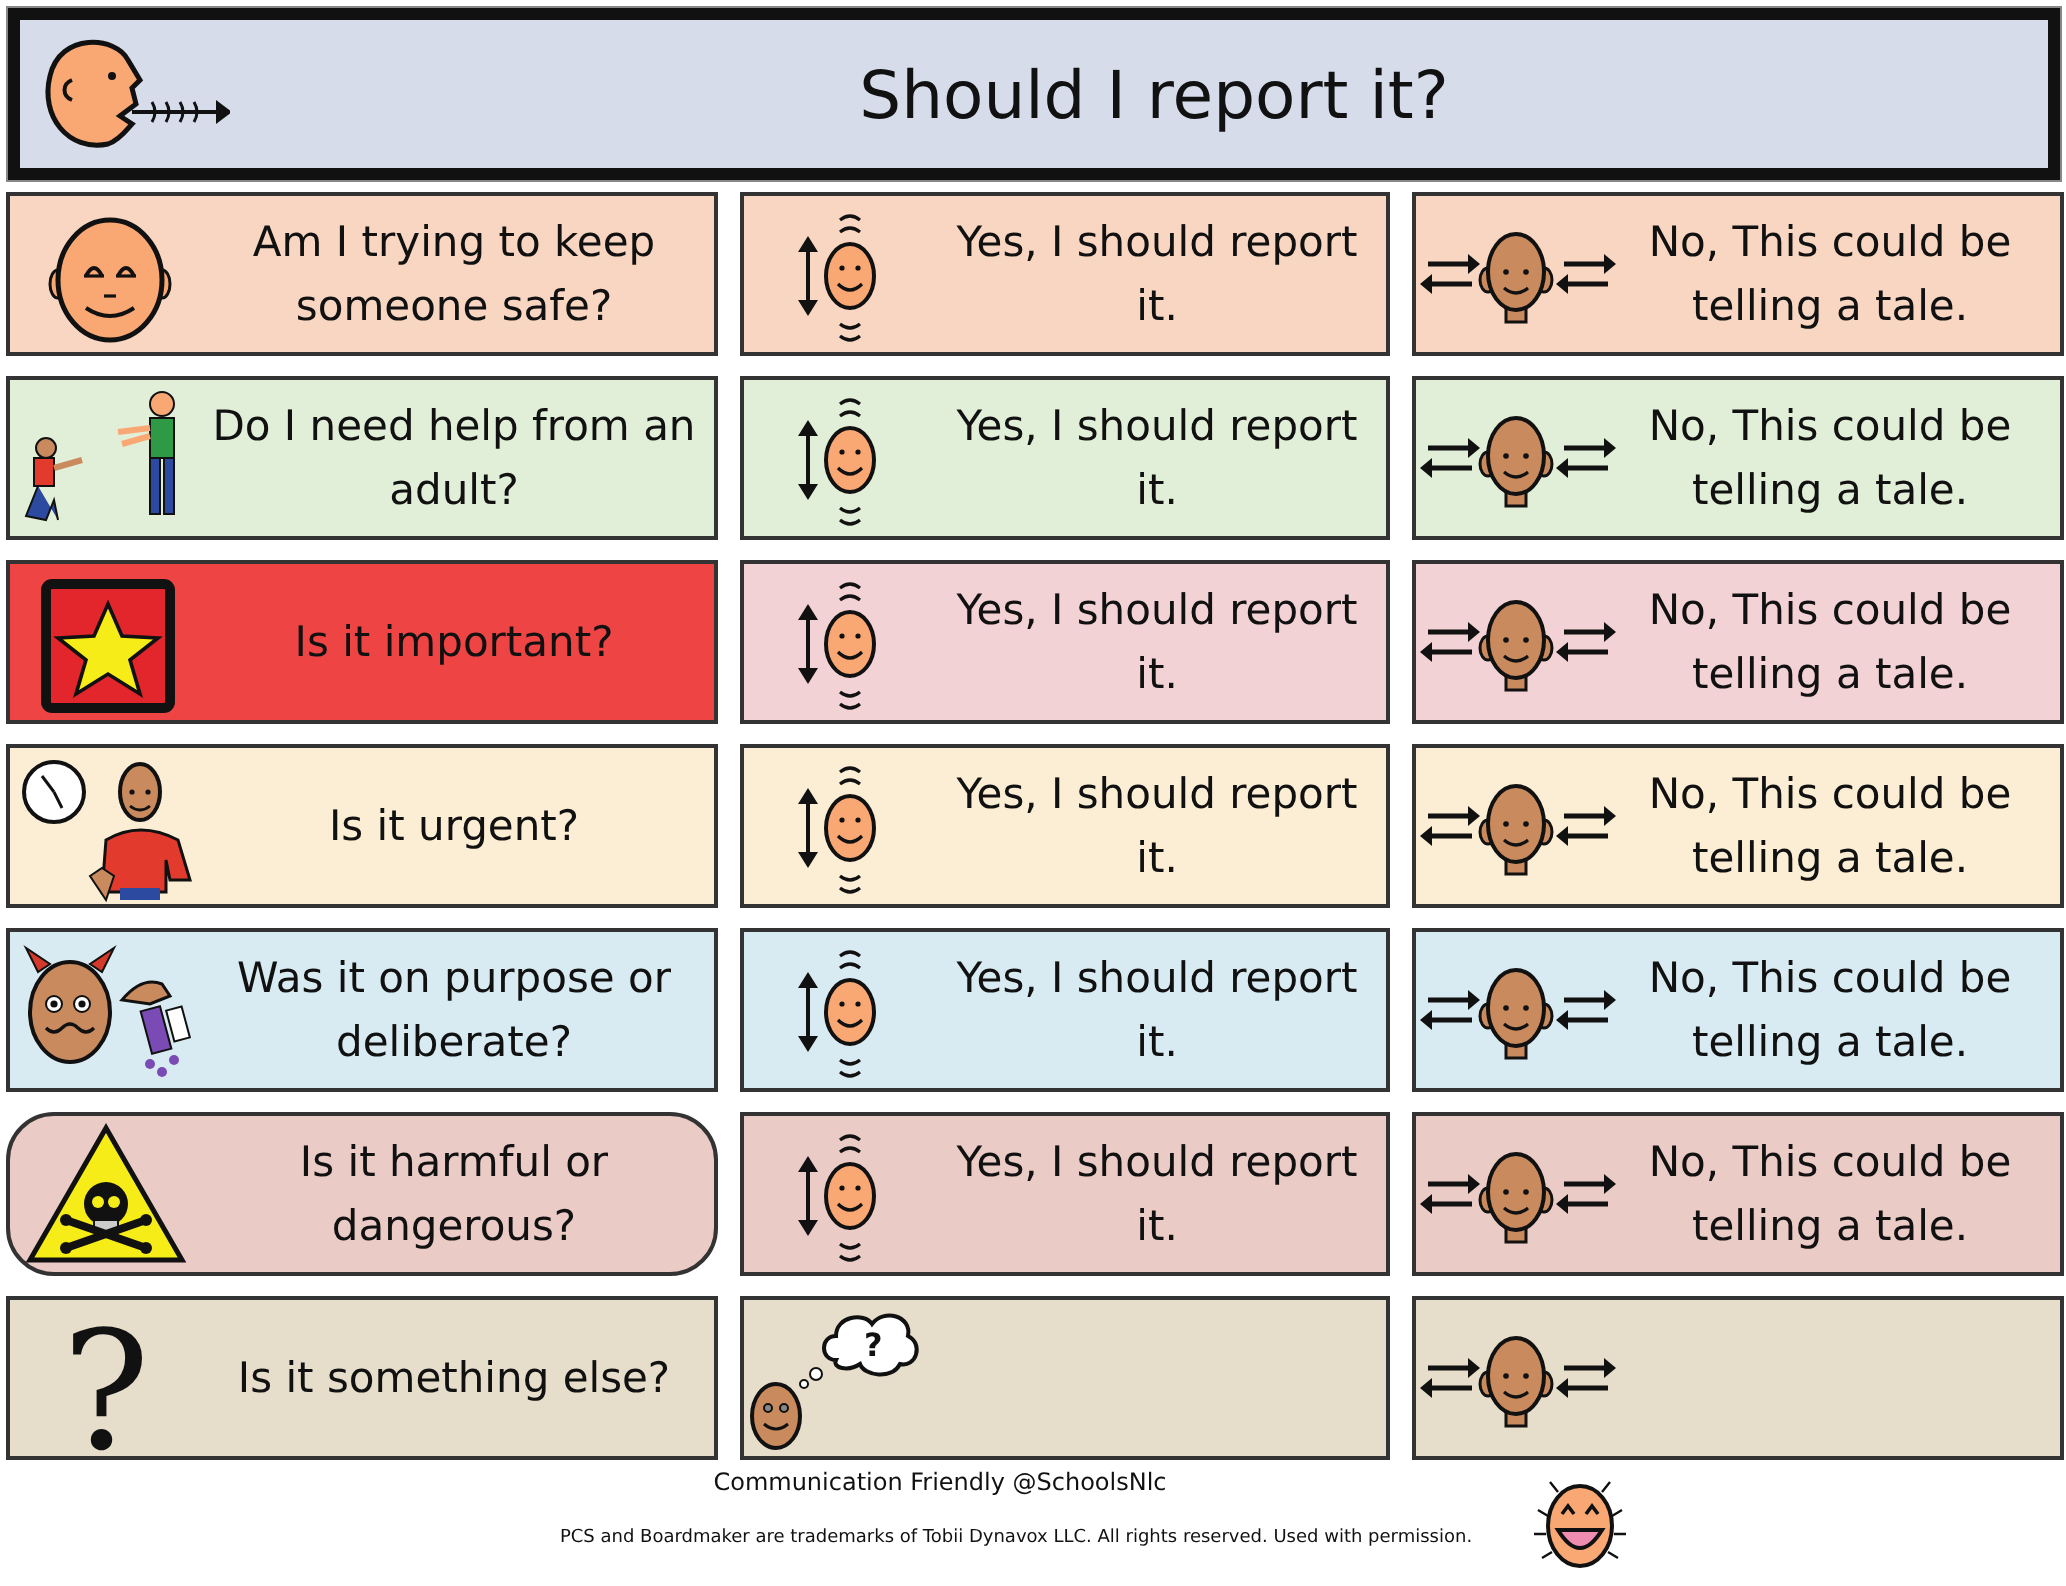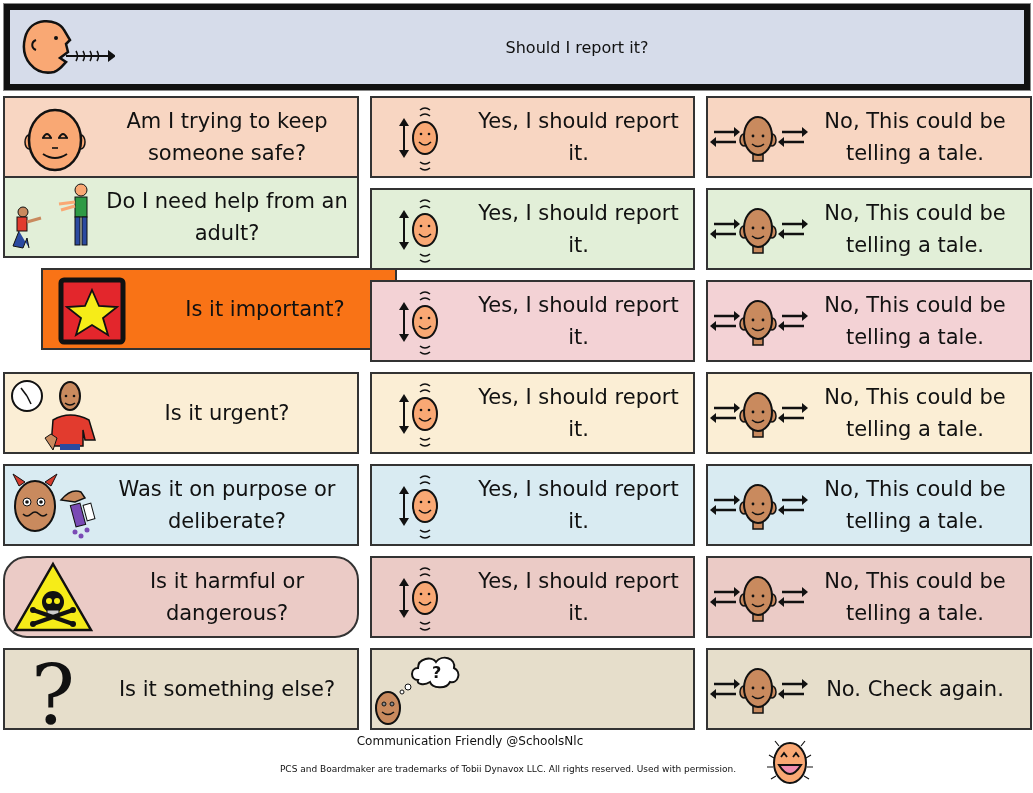--- a/index.html
+++ b/index.html
@@ -2,21 +2,21 @@
 <html><head>
 <meta charset="utf-8">
 <style>
   html, body { margin:0; padding:0; background:#ffffff; }
   body { width:1033px; height:793px; position:relative; overflow:hidden;
          font-family:"DejaVu Sans", sans-serif; color:#111; }
   .header { position:absolute; left:4px; top:4px; width:1014px; height:74px;
             background:#d6dcea; border:6px solid #111; box-shadow:0 0 0 1px #888; }
   .header .title { position:absolute; left:0; right:0; top:0; bottom:0;
                    display:flex; align-items:center; justify-content:center;
-                   font-size:16px; padding-left:120px; }
+                   font-size:33px; padding-left:120px; }
   .header .icon { position:absolute; left:10px; top:6px; width:95px; height:62px; }
   .card { position:absolute; height:78px; border:2px solid #333;
           display:flex; align-items:center; box-sizing:content-box; }
   .card .pic { width:100px; height:78px; flex:0 0 auto; position:relative; }
   .card .pic svg { position:absolute; left:0; top:0; }
   .card .txt { flex:1; text-align:center; font-size:21px; line-height:32px; padding-right:8px; }
   .c1 { left:3px; width:352px; }
   .c2 { left:370px; width:321px; }
   .c3 { left:706px; width:322px; }
   .footer1 { position:absolute; left:0; width:940px; top:734px; text-align:center; font-size:12px; }
@@ -86,21 +86,21 @@
           <ellipse cx="36" cy="42" rx="4" ry="6" fill="#c98a5e" stroke="#111" stroke-width="1.5"></ellipse>
           <ellipse cx="64" cy="42" rx="4" ry="6" fill="#c98a5e" stroke="#111" stroke-width="1.5"></ellipse>
           <ellipse cx="50" cy="38" rx="14" ry="19" fill="#c98a5e" stroke="#111" stroke-width="2"></ellipse>
           <circle cx="45" cy="38" r="1.4" fill="#111"></circle>
           <circle cx="55" cy="38" r="1.4" fill="#111"></circle>
           <path d="M44 46 q6 5 12 0" fill="none" stroke="#111" stroke-width="1.6"></path>
         </svg>
       </div>
       <div class="txt">No, This could be telling a tale.</div>
     </div>
-    <div class="card c1" style="top: 176px; background: rgb(226, 239, 216); justify-content: center;">
+    <div class="card c1" style="top: 188px; background: rgb(226, 239, 216); justify-content: center;">
       <div class="pic">
         <svg width="100" height="78" viewBox="0 0 100 78">
           <circle cx="18" cy="34" r="5" fill="#c98a5e" stroke="#111"></circle>
           <rect x="12" y="39" width="10" height="14" fill="#e23b2e" stroke="#111"></rect>
           <path d="M14 53 L8 68 L18 70 L22 60 L24 70" fill="#2b4aa0" stroke="#111"></path>
           <line x1="22" y1="44" x2="36" y2="40" stroke="#c98a5e" stroke-width="3"></line>
           <circle cx="76" cy="12" r="6" fill="#f9a874" stroke="#111"></circle>
           <rect x="70" y="19" width="12" height="20" fill="#2e9a45" stroke="#111"></rect>
           <rect x="70" y="39" width="5" height="28" fill="#2b4aa0" stroke="#111"></rect>
           <rect x="77" y="39" width="5" height="28" fill="#2b4aa0" stroke="#111"></rect>
@@ -142,21 +142,21 @@
           <ellipse cx="36" cy="42" rx="4" ry="6" fill="#c98a5e" stroke="#111" stroke-width="1.5"></ellipse>
           <ellipse cx="64" cy="42" rx="4" ry="6" fill="#c98a5e" stroke="#111" stroke-width="1.5"></ellipse>
           <ellipse cx="50" cy="38" rx="14" ry="19" fill="#c98a5e" stroke="#111" stroke-width="2"></ellipse>
           <circle cx="45" cy="38" r="1.4" fill="#111"></circle>
           <circle cx="55" cy="38" r="1.4" fill="#111"></circle>
           <path d="M44 46 q6 5 12 0" fill="none" stroke="#111" stroke-width="1.6"></path>
         </svg>
       </div>
       <div class="txt">No, This could be telling a tale.</div>
     </div>
-    <div class="card c1" style="top: 268px; background: #f97316; margin-left: 38px;">
+    <div class="card c1" style="top: 280px; background: #ef4444;">
       <div class="pic">
         <svg width="100" height="78" viewBox="0 0 100 78">
           <rect x="18" y="10" width="62" height="62" rx="3" fill="#e3262c" stroke="#111" stroke-width="5"></rect>
           <polygon points="49,20 56,36 74,37 60,48 65,65 49,55 33,65 38,48 24,37 42,36" fill="#f6ec18" stroke="#111" stroke-width="1.8"></polygon>
         </svg>
       </div>
       <div class="txt">Is it important?</div>
     </div>
     <div class="card c2" style="top: 280px; background: rgb(243, 210, 213);">
       <div class="pic">
@@ -406,21 +406,20 @@
           <polygon points="76,39 70,44 76,49" fill="#111"></polygon>
           <rect x="45" y="54" width="10" height="9" fill="#c98a5e" stroke="#111" stroke-width="1.5"></rect>
           <ellipse cx="36" cy="42" rx="4" ry="6" fill="#c98a5e" stroke="#111" stroke-width="1.5"></ellipse>
           <ellipse cx="64" cy="42" rx="4" ry="6" fill="#c98a5e" stroke="#111" stroke-width="1.5"></ellipse>
           <ellipse cx="50" cy="38" rx="14" ry="19" fill="#c98a5e" stroke="#111" stroke-width="2"></ellipse>
           <circle cx="45" cy="38" r="1.4" fill="#111"></circle>
           <circle cx="55" cy="38" r="1.4" fill="#111"></circle>
           <path d="M44 46 q6 5 12 0" fill="none" stroke="#111" stroke-width="1.6"></path>
         </svg>
       </div>
-      <div class="txt">No. Check again.</div>
     </div>
   </div>
 
 <div class="footer1">Communication Friendly @SchoolsNlc</div>
 <div class="footer2">PCS and Boardmaker are trademarks of Tobii Dynavox LLC.  All rights reserved.  Used with permission.</div>
 <svg class="laugh" viewBox="0 0 50 52">
   <ellipse cx="25" cy="28" rx="16" ry="20" fill="#f9a874" stroke="#111" stroke-width="2"></ellipse>
   <path d="M16 22 l3-4 l3 4 M28 22 l3-4 l3 4" fill="none" stroke="#111" stroke-width="1.8"></path>
   <path d="M14 30 Q25 48 36 30 Z" fill="#f08cb0" stroke="#111" stroke-width="2"></path>
   <path d="M4 20 l5 3 M2 32 l6 0 M6 44 l5-3 M46 20 l-5 3 M48 32 l-6 0 M44 44 l-5-3 M10 6 l4 5 M40 6 l-4 5" stroke="#111" stroke-width="1.2"></path>

